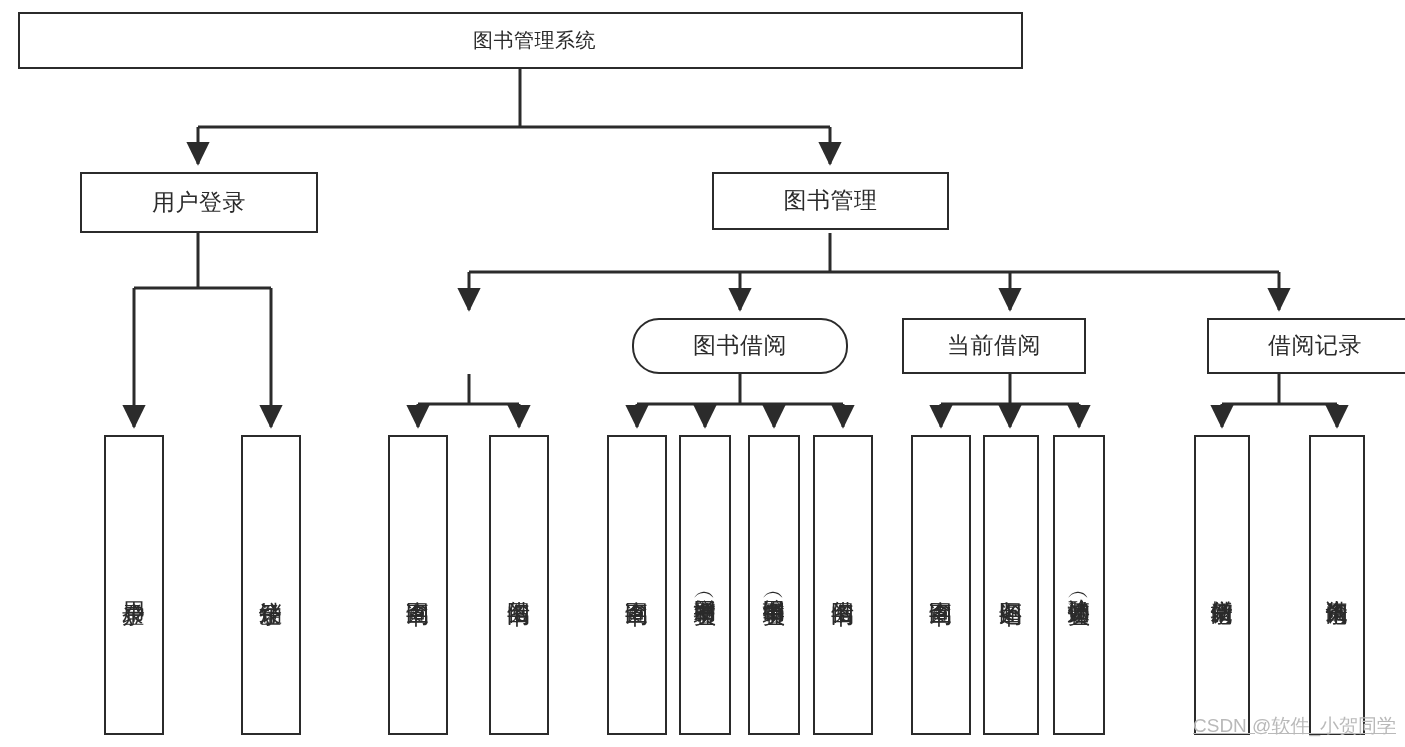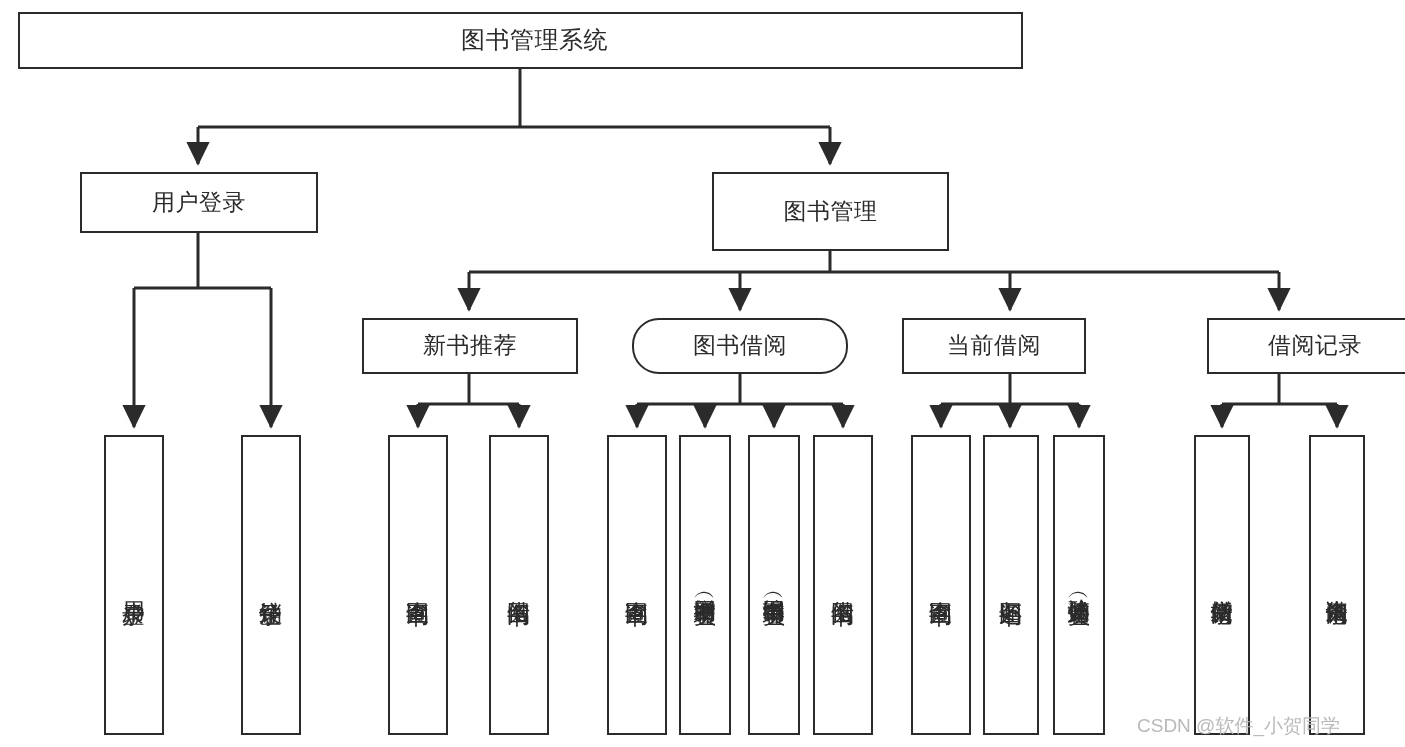--- a/index.html
+++ b/index.html
@@ -40,21 +40,21 @@
     display: block;
     text-align: center;
     line-height: 1.18;
   }
   
   .node.horiz .node-label {
     font-size: 23px;
     letter-spacing: 0.5px;
   }
   .node.root .node-label {
-    font-size: 24px;
+    font-size: 20px;
     margin-left: 28px;
   }
   
   .node.vert {
     align-items: center;
     justify-content: center;
     padding: 4px 0;
   }
   .node.vert .node-label {
     writing-mode: vertical-rl;
@@ -137,27 +137,24 @@
   </svg>
 
   <div class="node horiz root" style="left:18px; top:12px; width:1005px; height:57px;">
     <span class="node-label">图书管理系统</span>
   </div>
 
   <div class="node horiz" style="left:80px; top:172px; width:238px; height:61px;">
     <span class="node-label">用户登录</span>
   </div>
 
-  <div class="node horiz" style="left:712px; top:172px; width:237px; height:79px;">
+  <div class="node horiz" style="left:712px; top:172px; width:237px; height:58px;">
     <span class="node-label">图书管理</span>
   </div>
 
-  <div class="node horiz" style="left:362px; top:318px; width:216px; height:56px;">
-    <span class="node-label">新书推荐</span>
-  </div>
 
   <div class="node horiz" style="left:632px; top:318px; width:216px; height:56px;border-radius:27px;">
     <span class="node-label">图书借阅</span>
   </div>
 
   <div class="node horiz" style="left:902px; top:318px; width:184px; height:56px;">
     <span class="node-label">当前借阅</span>
   </div>
 
   <div class="node horiz" style="left:1171px; top:318px; width:216px; height:56px;margin-left:36px;">
@@ -209,15 +206,15 @@
   </div>
 
   <div class="node vert tall-text" style="left:1194px; top:435px; width:56px; height:300px;">
     <span class="node-label">新增借阅记录</span>
   </div>
 
   <div class="node vert tall-text" style="left:1309px; top:435px; width:56px; height:300px;">
     <span class="node-label">查询借阅记录</span>
   </div>
 
-  <div class="watermark" style="left:1137px; top:713px;">CSDN @软件_小贺同学</div>
+  <div class="watermark" style="left:1193px; top:713px;text-decoration:underline;">CSDN @软件_小贺同学</div>
 
 </div>
 
 </body></html>

